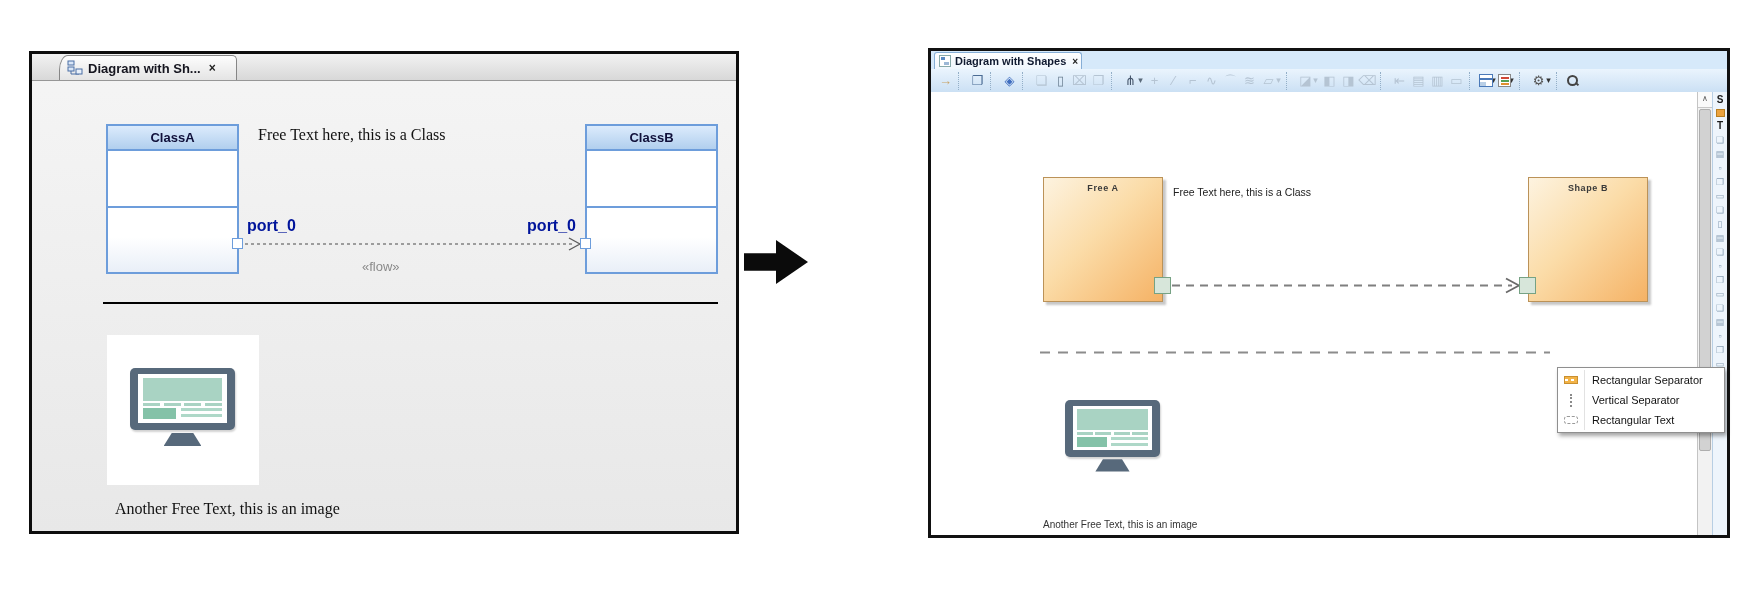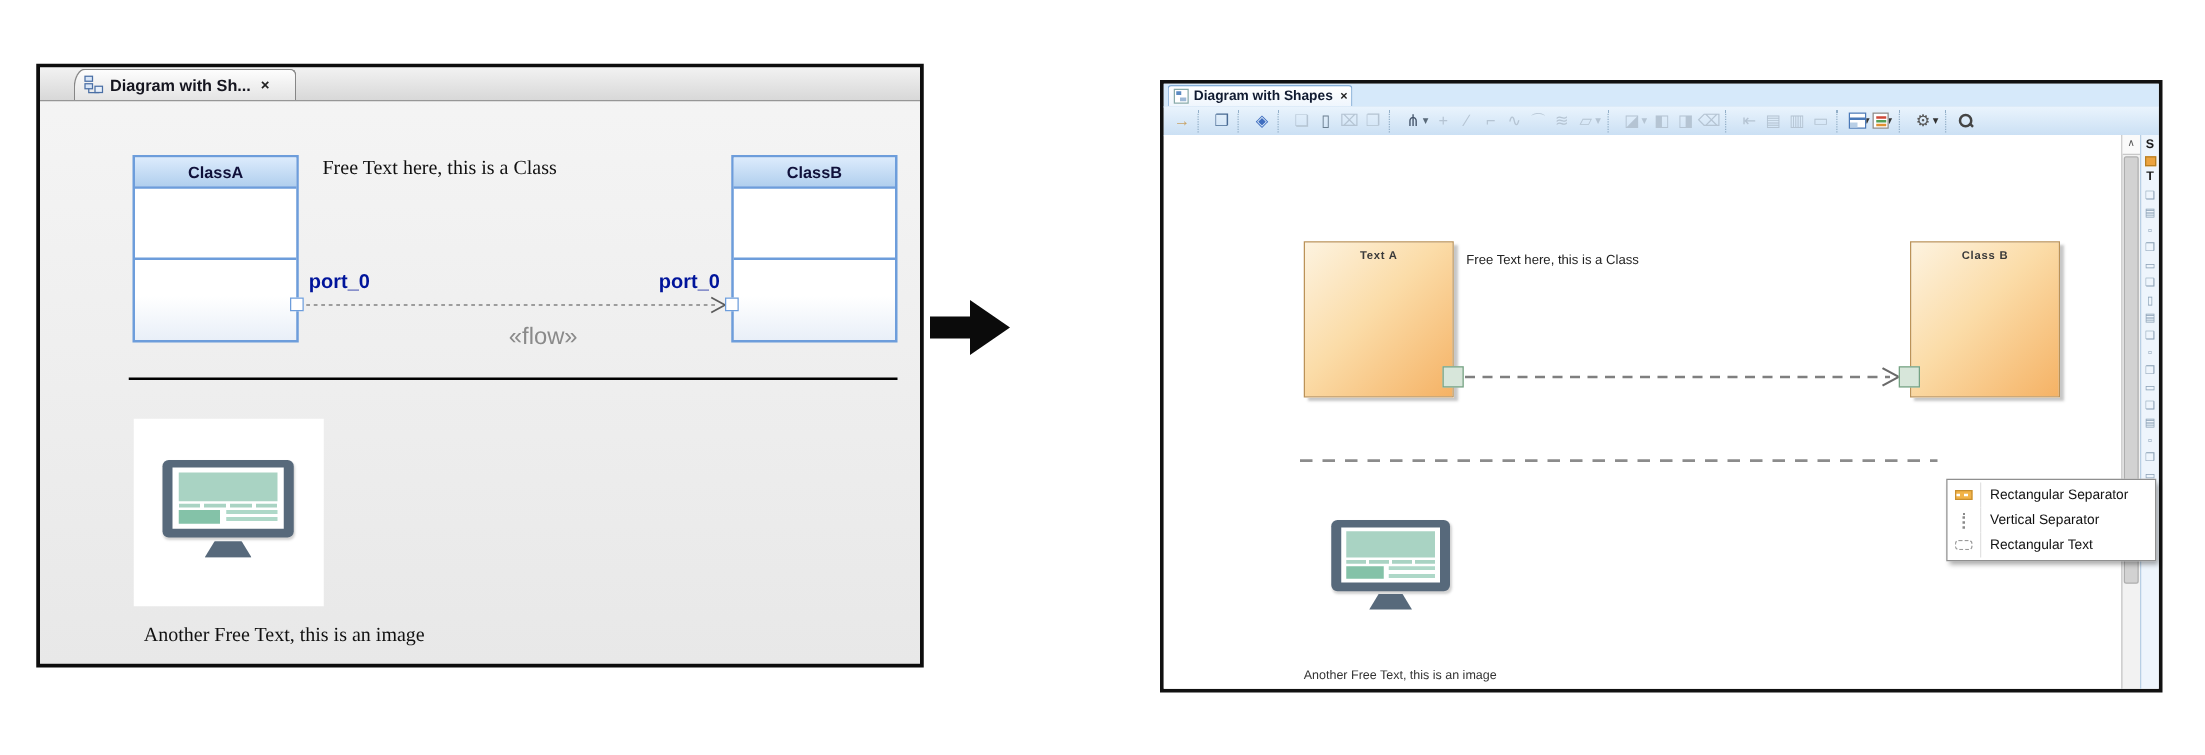--- a/index.html
+++ b/index.html
@@ -18,21 +18,21 @@
   .ltab .lbl{font-weight:bold;font-size:13px;color:#15151f;margin-left:5px;white-space:nowrap;}
   .ltab .x{margin-left:8px;font-size:12px;font-weight:bold;color:#222;}
   .lclass{position:absolute;width:133px;height:150px;box-sizing:border-box;border:2px solid #6d9ddb;
           background:linear-gradient(#ffffff 76%,#e9eff8);}
   .lclass .hdr{height:23px;border-bottom:2px solid #6d9ddb;background:linear-gradient(#dcebfc,#b1cfee);
           display:flex;align-items:center;justify-content:center;font-weight:bold;font-size:13px;color:#10103a;}
   .lclass .cline{position:absolute;left:0;right:0;top:80px;border-top:2px solid #6d9ddb;}
   .lport{position:absolute;width:11px;height:11px;background:#fff;border:1.5px solid #6d9ddb;box-sizing:border-box;}
   .lportlbl{position:absolute;font-size:16px;font-weight:bold;color:#00149b;white-space:nowrap;}
   .lfree{position:absolute;font-family:"Liberation Serif",serif;font-size:16px;color:#111;white-space:nowrap;}
-  .flowlbl{position:absolute;font-size:19px;color:#8a8a8a;text-align:right;width:100px;}
+  .flowlbl{position:absolute;font-size:13px;color:#8a8a8a;text-align:left;width:100px;}
   .hsepline{position:absolute;border-top:2px solid #000;}
   .imgbox{position:absolute;width:152px;height:150px;background:#fff;}
   
   .monitor{position:absolute;}
   .mframe{position:absolute;left:0;top:0;right:0;height:74%;background:#57697b;border-radius:5px;
           box-shadow:1px 2px 2px rgba(0,0,0,.18);}
   .mscreen{position:absolute;left:8%;top:10%;right:8%;bottom:12%;background:#fff;}
   .mblock1{position:absolute;left:5%;top:7%;right:5%;height:48%;background:#a9d3c3;}
   .mrow{position:absolute;left:5%;top:60%;right:5%;height:6%;
         background:repeating-linear-gradient(90deg,#a9d3c3 0 22%,#fff 22% 26%);}
@@ -41,21 +41,21 @@
         background:repeating-linear-gradient(#aed8c8 0 3px,#fff 3px 6px);}
   .mstand{position:absolute;left:32%;top:74%;width:36%;height:16%;background:#57697b;
         clip-path:polygon(22% 0,78% 0,100% 100%,0 100%);}
 
   
   .bigarrow{position:absolute;left:744px;top:240px;width:64px;height:44px;background:#0b0b0b;
         clip-path:polygon(0 30%,50% 30%,50% 0,100% 50%,50% 100%,50% 70%,0 70%);}
 
   
   .rpanel{position:absolute;left:928px;top:48px;width:796px;height:484px;border:3px solid #111;
-          background:#fff;margin-top:16px;}
+          background:#fff;}
   .rtabbar{position:absolute;left:0;top:0;right:0;height:18px;background:#d6e9fa;border-bottom:1px solid #a9c7e4;}
   .rtab{position:absolute;left:3px;top:1px;width:148px;height:17px;box-sizing:border-box;
         background:linear-gradient(#ffffff,#eff6fd);border:1px solid #86aed6;border-bottom:none;
         border-top-left-radius:3px;border-top-right-radius:3px;display:flex;align-items:center;padding-left:4px;}
   .rtab .lbl{font-weight:bold;font-size:11px;color:#101a30;margin-left:4px;white-space:nowrap;}
   .rtab .x{margin-left:6px;font-size:10px;font-weight:bold;color:#222;}
   .rtabicon{width:12px;height:12px;background:#fff;border:1px solid #8aa;position:relative;box-sizing:border-box;flex:none;}
   .rtabicon::before{content:"";position:absolute;left:1px;top:1px;width:4px;height:3px;background:#5b8ac2;}
   .rtabicon::after{content:"";position:absolute;left:4px;top:6px;width:5px;height:3px;background:#9db8d6;}
   .rtoolbar{position:absolute;left:0;top:18px;right:0;height:23px;
@@ -214,25 +214,25 @@
         <span class="tsep"></span>
         <span class="ticon" style="color: rgb(85, 85, 85);">⚙</span>
         <span class="ticon caret" style="color: rgb(51, 51, 51);">▾</span>
         <span class="tsep"></span>
         <span class="i-mag"></span>
       </div>
 
     <div class="rcanvas">
 
       <div class="rclass" style="left:112px;top:85px;">
-        <div class="ttl">Text A</div>
+        <div class="ttl">Free A</div>
       </div>
 
       <div class="rclass" style="left:597px;top:85px;">
-        <div class="ttl">Class B</div>
+        <div class="ttl">Shape B</div>
       </div>
 
       <div class="rfree" style="left:242px;top:94px;">Free Text here, this is a Class</div>
 
       <svg class="svgabs" style="left:241px;top:183px;" width="352" height="21">
         <line x1="0" y1="10.5" x2="340" y2="10.5" stroke="#7f7f7f" stroke-width="2" stroke-dasharray="8 6"></line>
         <path d="M347 10.5 L334 3.5 M347 10.5 L334 17.5" stroke="#6a6a6a" stroke-width="1.8" fill="none"></path>
       </svg>
       <div class="rport" style="left:223px;top:185px;"></div>
       <div class="rport" style="left:588px;top:185px;"></div>

